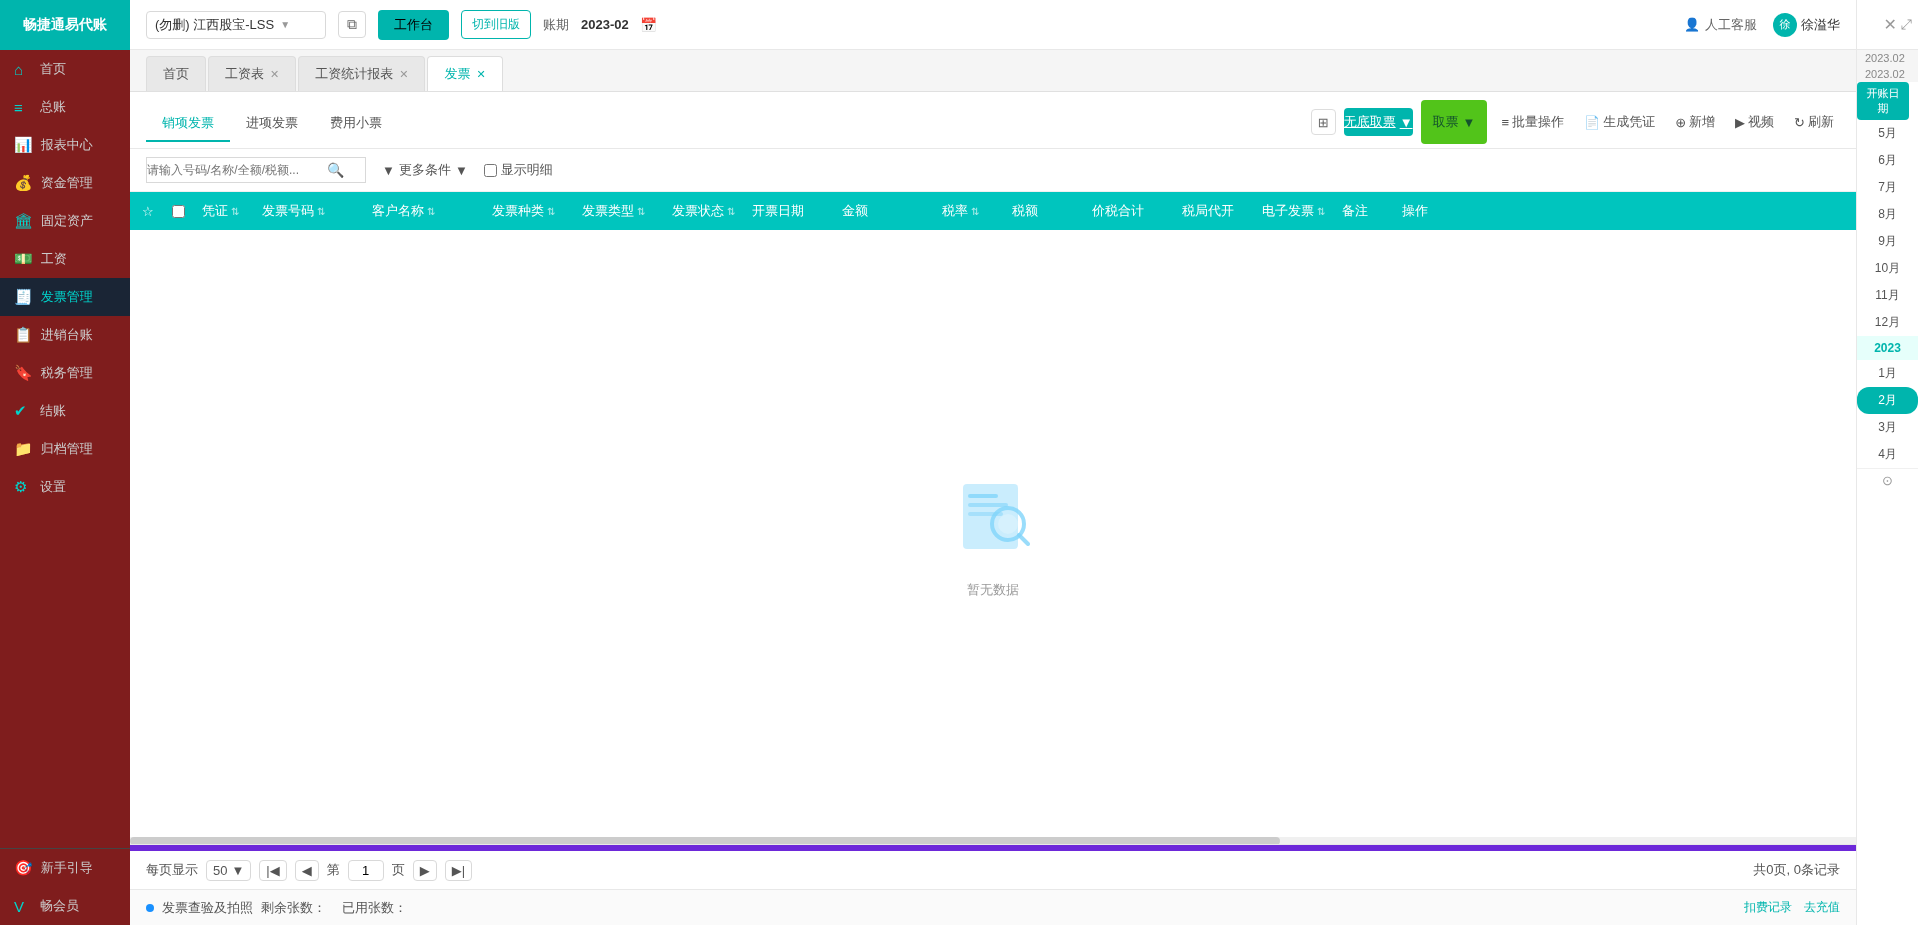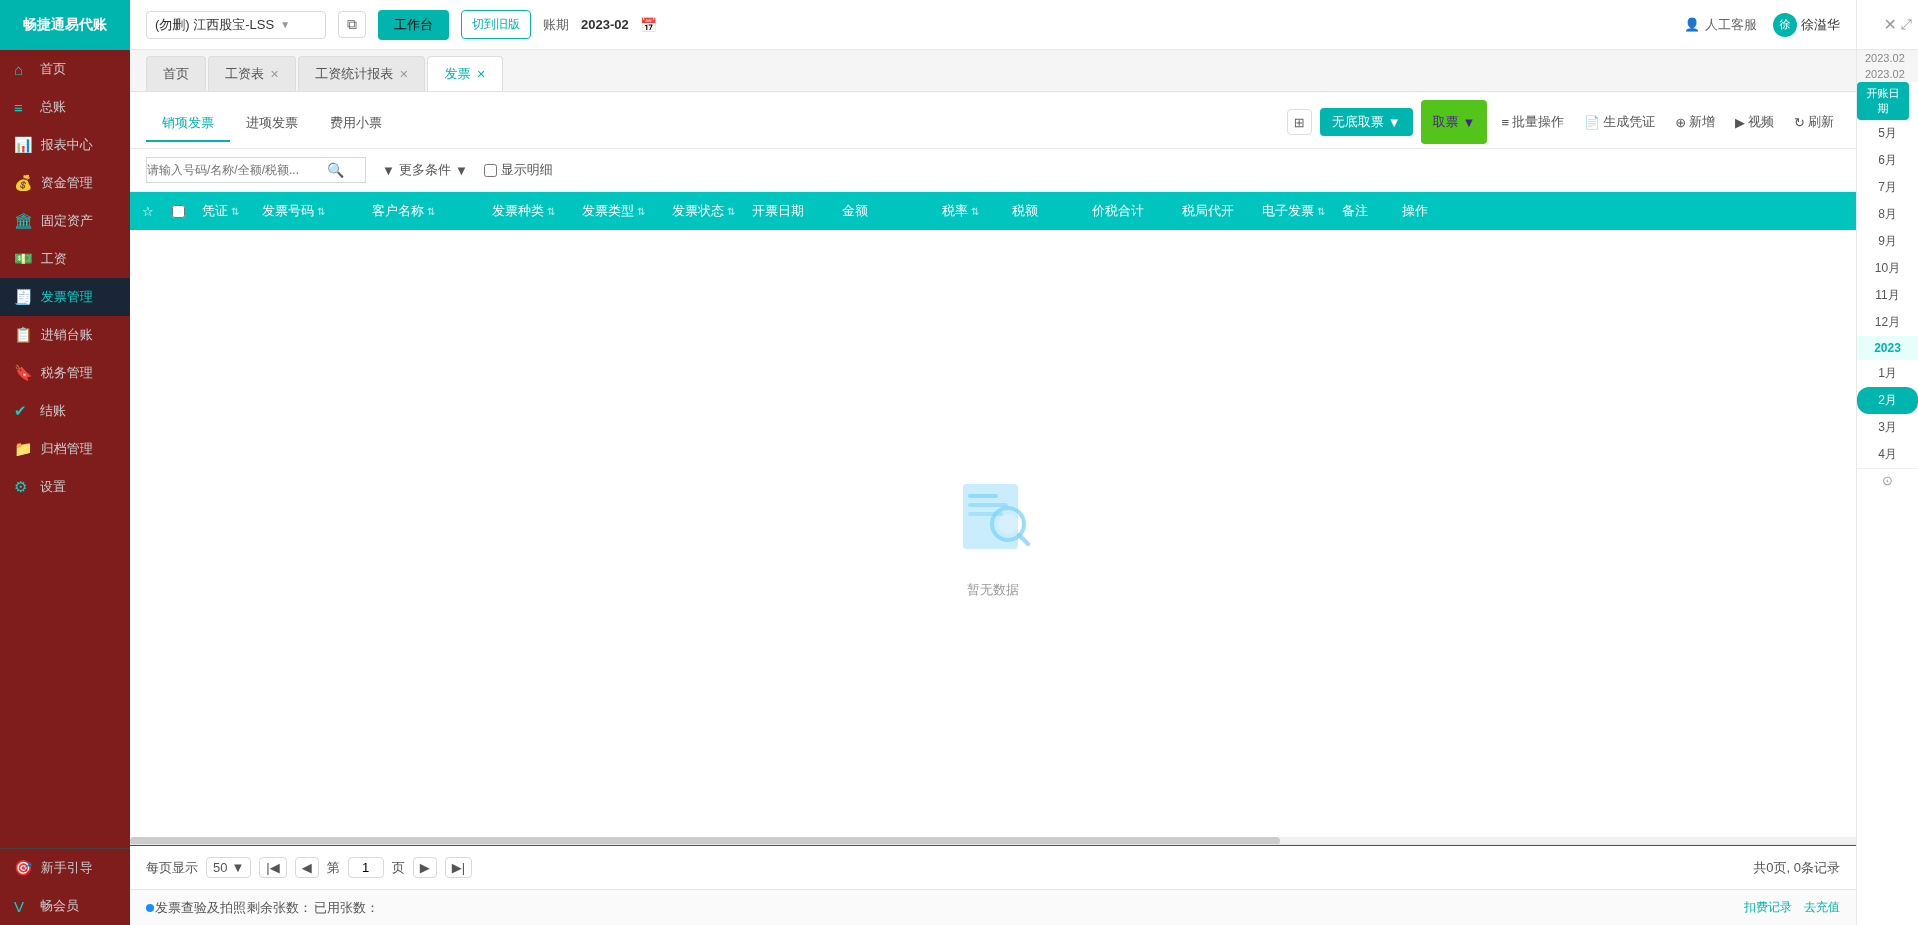--- a/index.html
+++ b/index.html
@@ -208,30 +208,31 @@
       cursor: pointer;
       background: white;
       color: #666;
       font-size: 14px;
     }
     .no-ticket-btn {
       background: #00b5ad;
       color: white;
       border: none;
       border-radius: 4px;
-      padding: 5px 12px;
+      padding: 5px 0;
       cursor: pointer;
       font-size: 13px;
       display: flex;
       align-items: center;
       gap: 4px;
+      text-decoration: underline;
     }
     .take-ticket-btn {
       background: #52c41a;
-      color: #4c1d95;
+      color: #14532d;
       border: none;
       border-radius: 4px;
       padding: 13px 12px;
       cursor: pointer;
       font-size: 13px;
       display: flex;
       align-items: center;
       gap: 4px;
     }
     .toolbar-btn {
@@ -335,21 +336,21 @@
       gap: 12px;
     }
     .empty-illustration {
       width: 100px;
       height: 100px;
     }
 
     
     .pagination-bar {
       height: 44px;
-      border-top: 1px solid #6d28d9;
+      border-top: 6px solid #6d28d9;
       display: flex;
       align-items: center;
       padding: 0 16px;
       gap: 8px;
       color: #555;
       font-size: 13px;
     }
     .page-size-label { color: #555; }
     .page-size-select {
       border: 1px solid #d9d9d9;
@@ -383,21 +384,21 @@
       height: 36px;
       border-top: 1px solid #e8e8e8;
       display: flex;
       align-items: center;
       padding: 0 16px;
       gap: 16px;
       background: #fafafa;
       font-size: 12px;
       color: #555;
     }
-    .bottom-info { display: flex; align-items: center; gap: 1px; }
+    .bottom-info { display: flex; align-items: center; gap: 8px; }
     .dot-blue { width: 8px; height: 8px; border-radius: 50%; background: #1890ff; display: inline-block; }
     .bottom-links { margin-left: auto; display: flex; gap: 12px; }
     .bottom-link { color: #00b5ad; cursor: pointer; font-size: 12px; }
 
     
     .right-panel {
       width: 62px;
       background: white;
       border-left: 1px solid #e8e8e8;
       display: flex;

